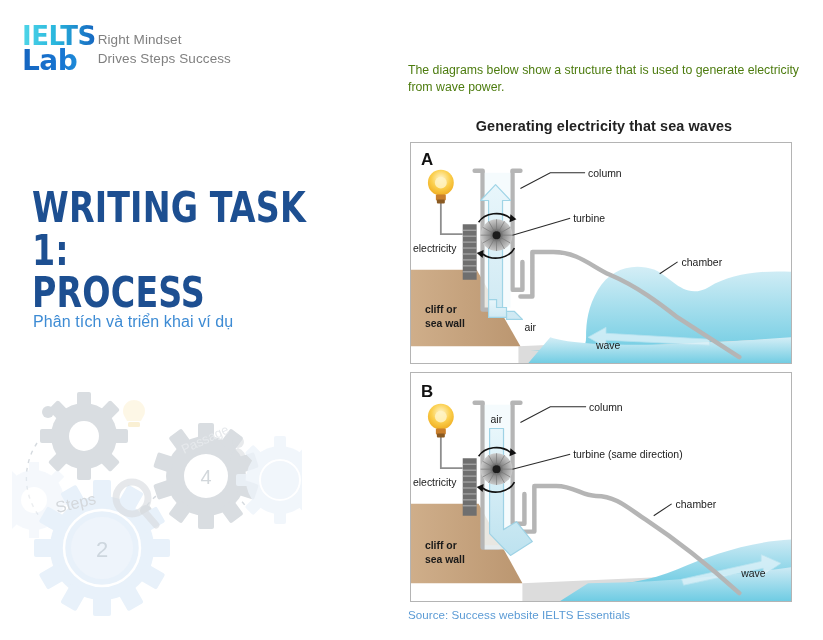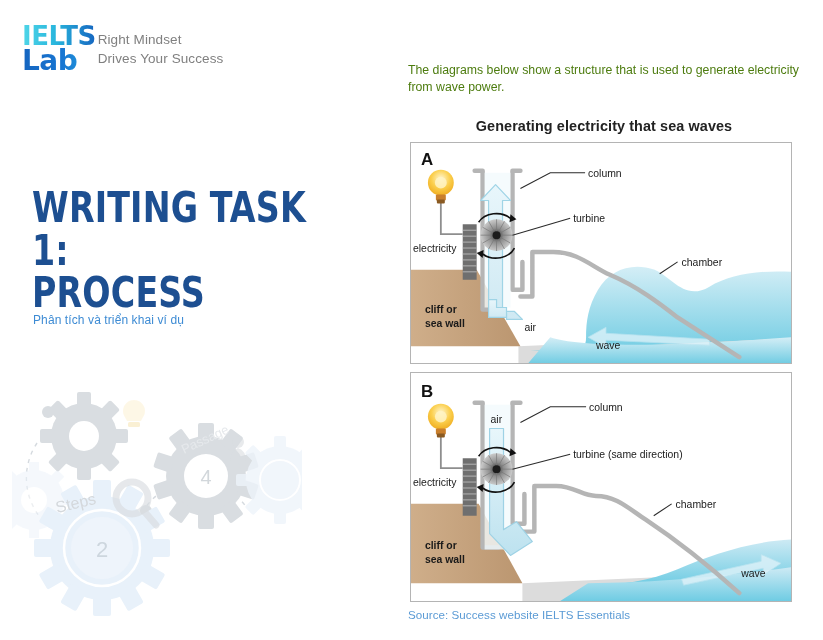--- a/index.html
+++ b/index.html
@@ -40,21 +40,21 @@
     font-family:"DejaVu Sans Condensed","Liberation Sans Narrow","Liberation Sans", sans-serif;
     font-weight:bold;
     font-size:43px;line-height:0.99;
     color:#1d4f91;
     letter-spacing:0.2px;
     transform:scaleX(0.86);transform-origin:left top;
   }
   .title .l2{display:block;}
   .subtitle{
     position:absolute;left:33px;top:313px;
-    font-size:12px;color:#3d8bd4;letter-spacing:0.1px;
+    font-size:16px;color:#3d8bd4;letter-spacing:0.1px;
   }
 
   
   .decor{position:absolute;left:12px;top:388px;width:290px;height:250px;opacity:1;}
   .decor svg{display:block;}
 
   
   .right{position:absolute;left:400px;top:0;width:423px;height:640px;}
   .intro{
     position:absolute;left:8px;top:62px;width:400px;
@@ -83,21 +83,21 @@
 
   <div class="left">
 
     <div class="logo-wrap">
       <div class="logo-mark">
         <div class="logo-ielts">IELTS</div>
         <div class="logo-lab">Lab</div>
       </div>
       <div class="logo-tag">
         <span>Right Mindset</span>
-        <span>Drives Your Success</span>
+        <span>Drives Steps Success</span>
       </div>
     </div>
 
     <div class="title">
       <span class="l1">WRITING TASK 1:</span>
       <span class="l2">PROCESS</span>
     </div>
 
     <div class="subtitle">Phân tích và triển khai ví dụ</div>
 

